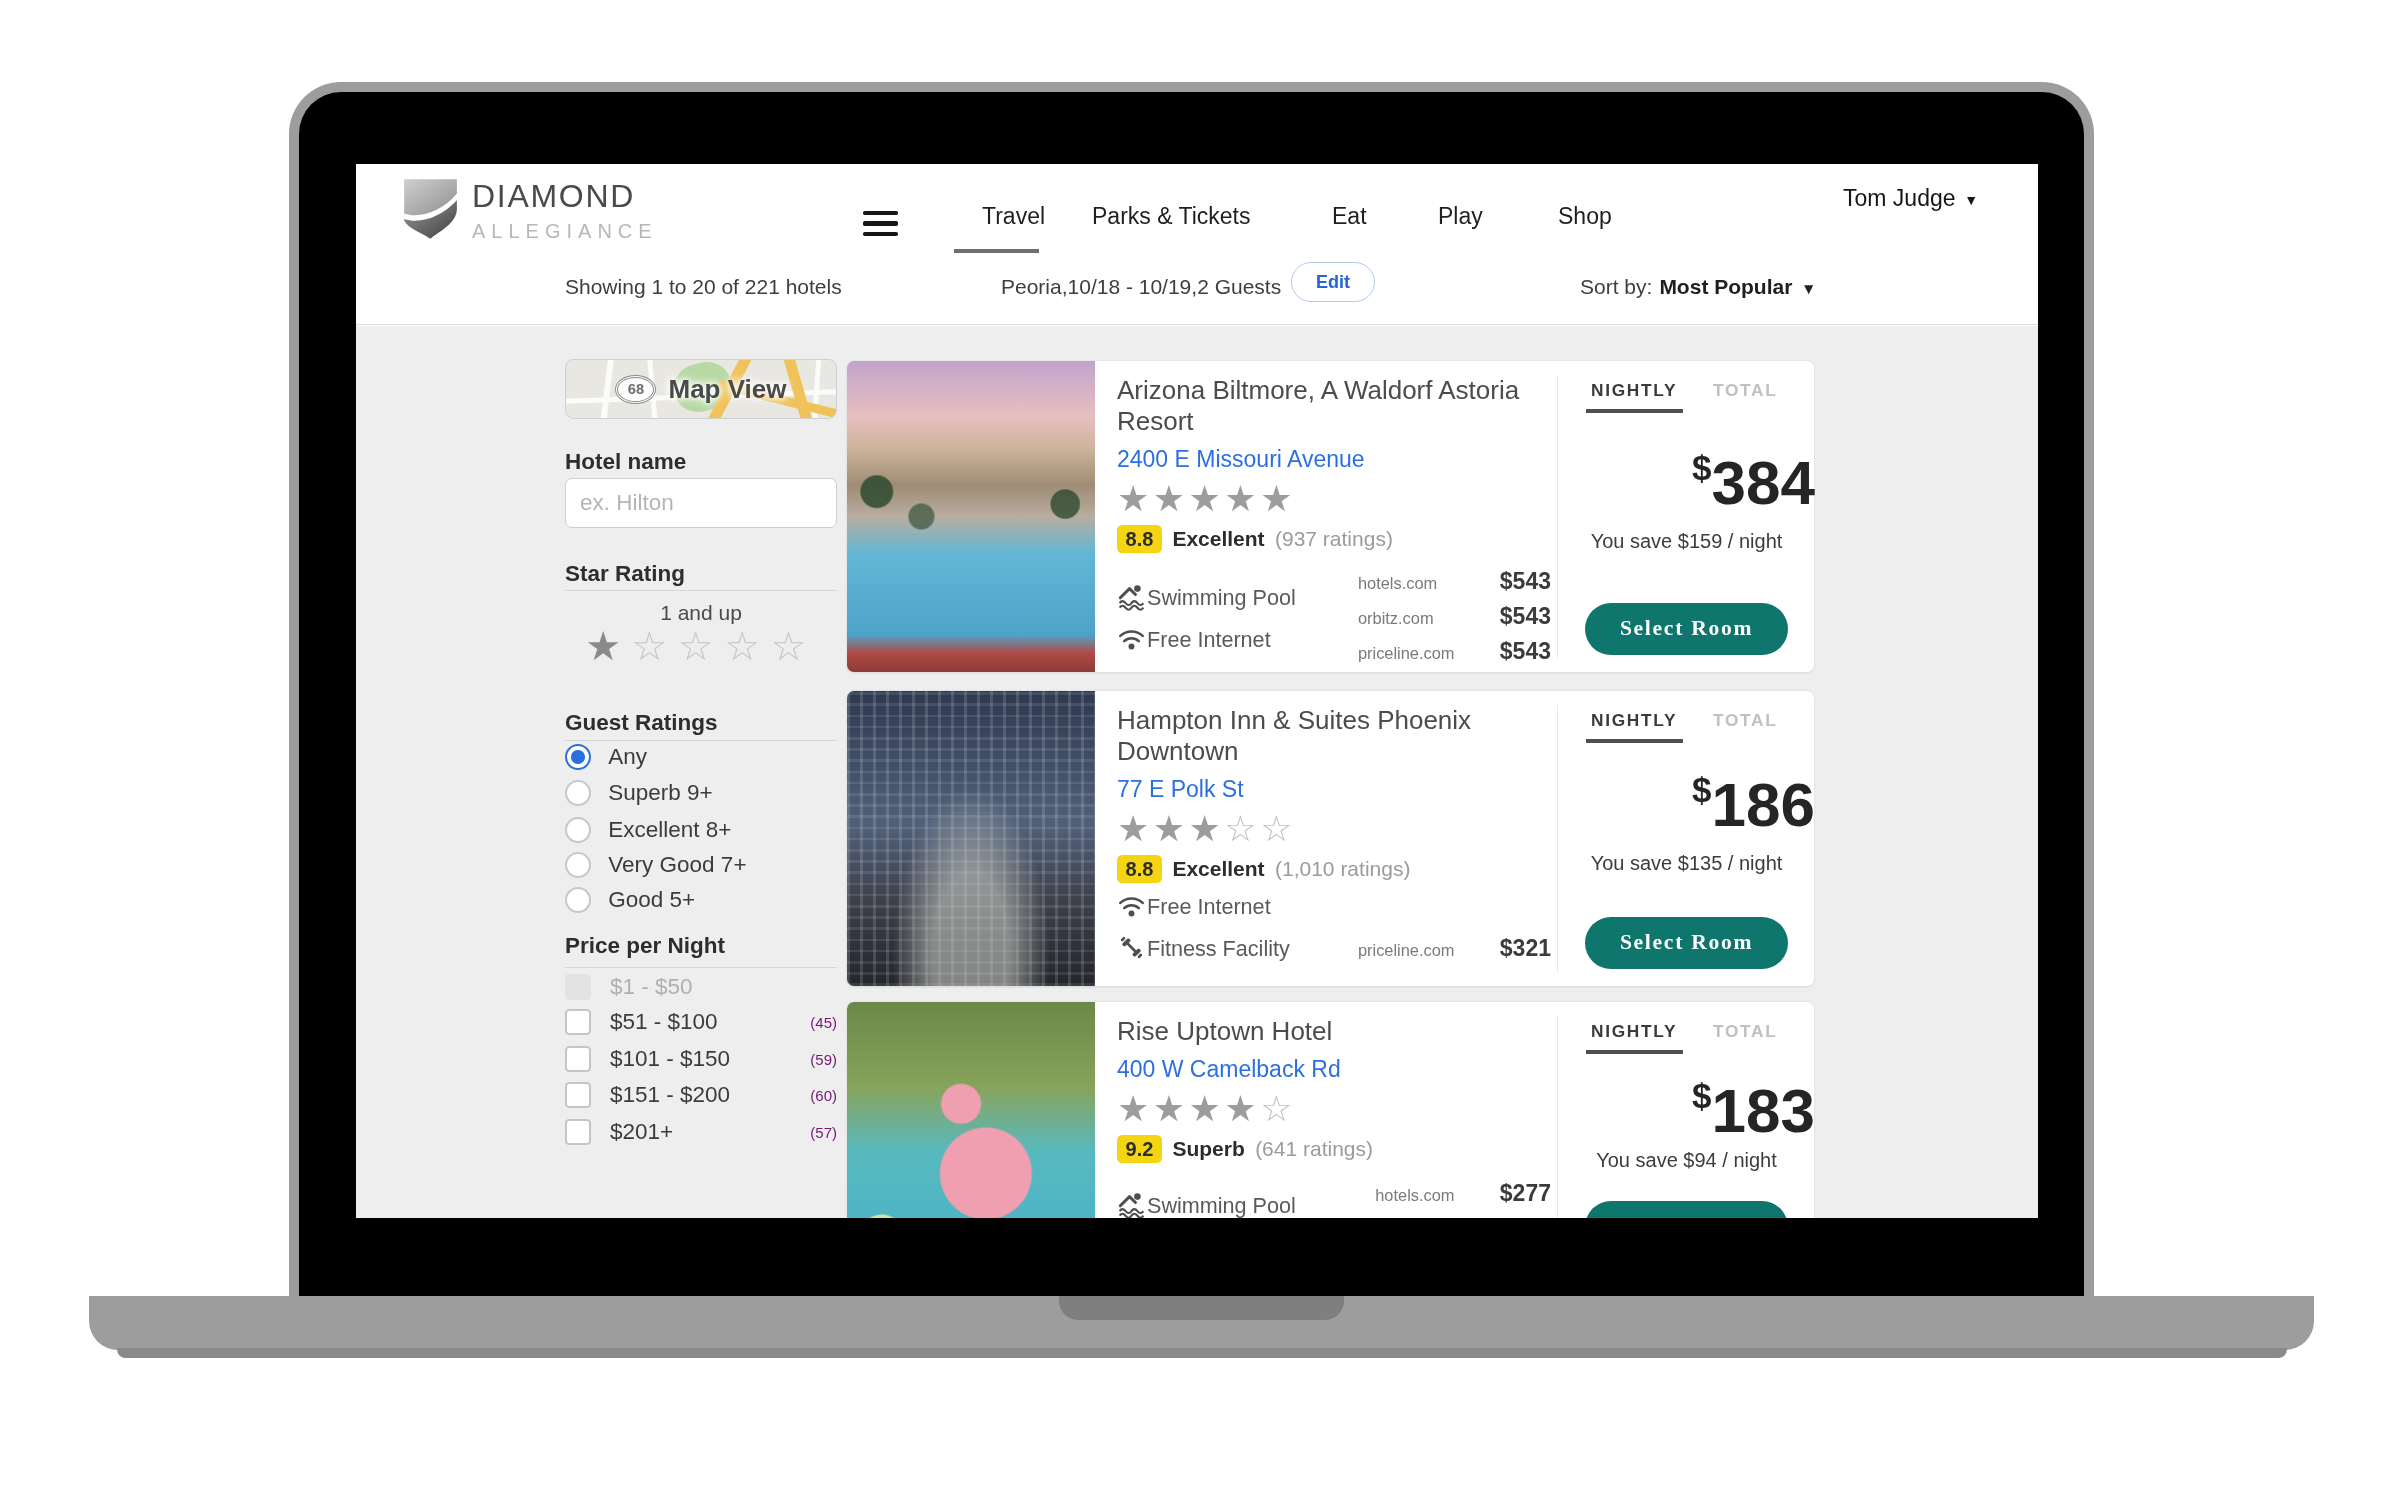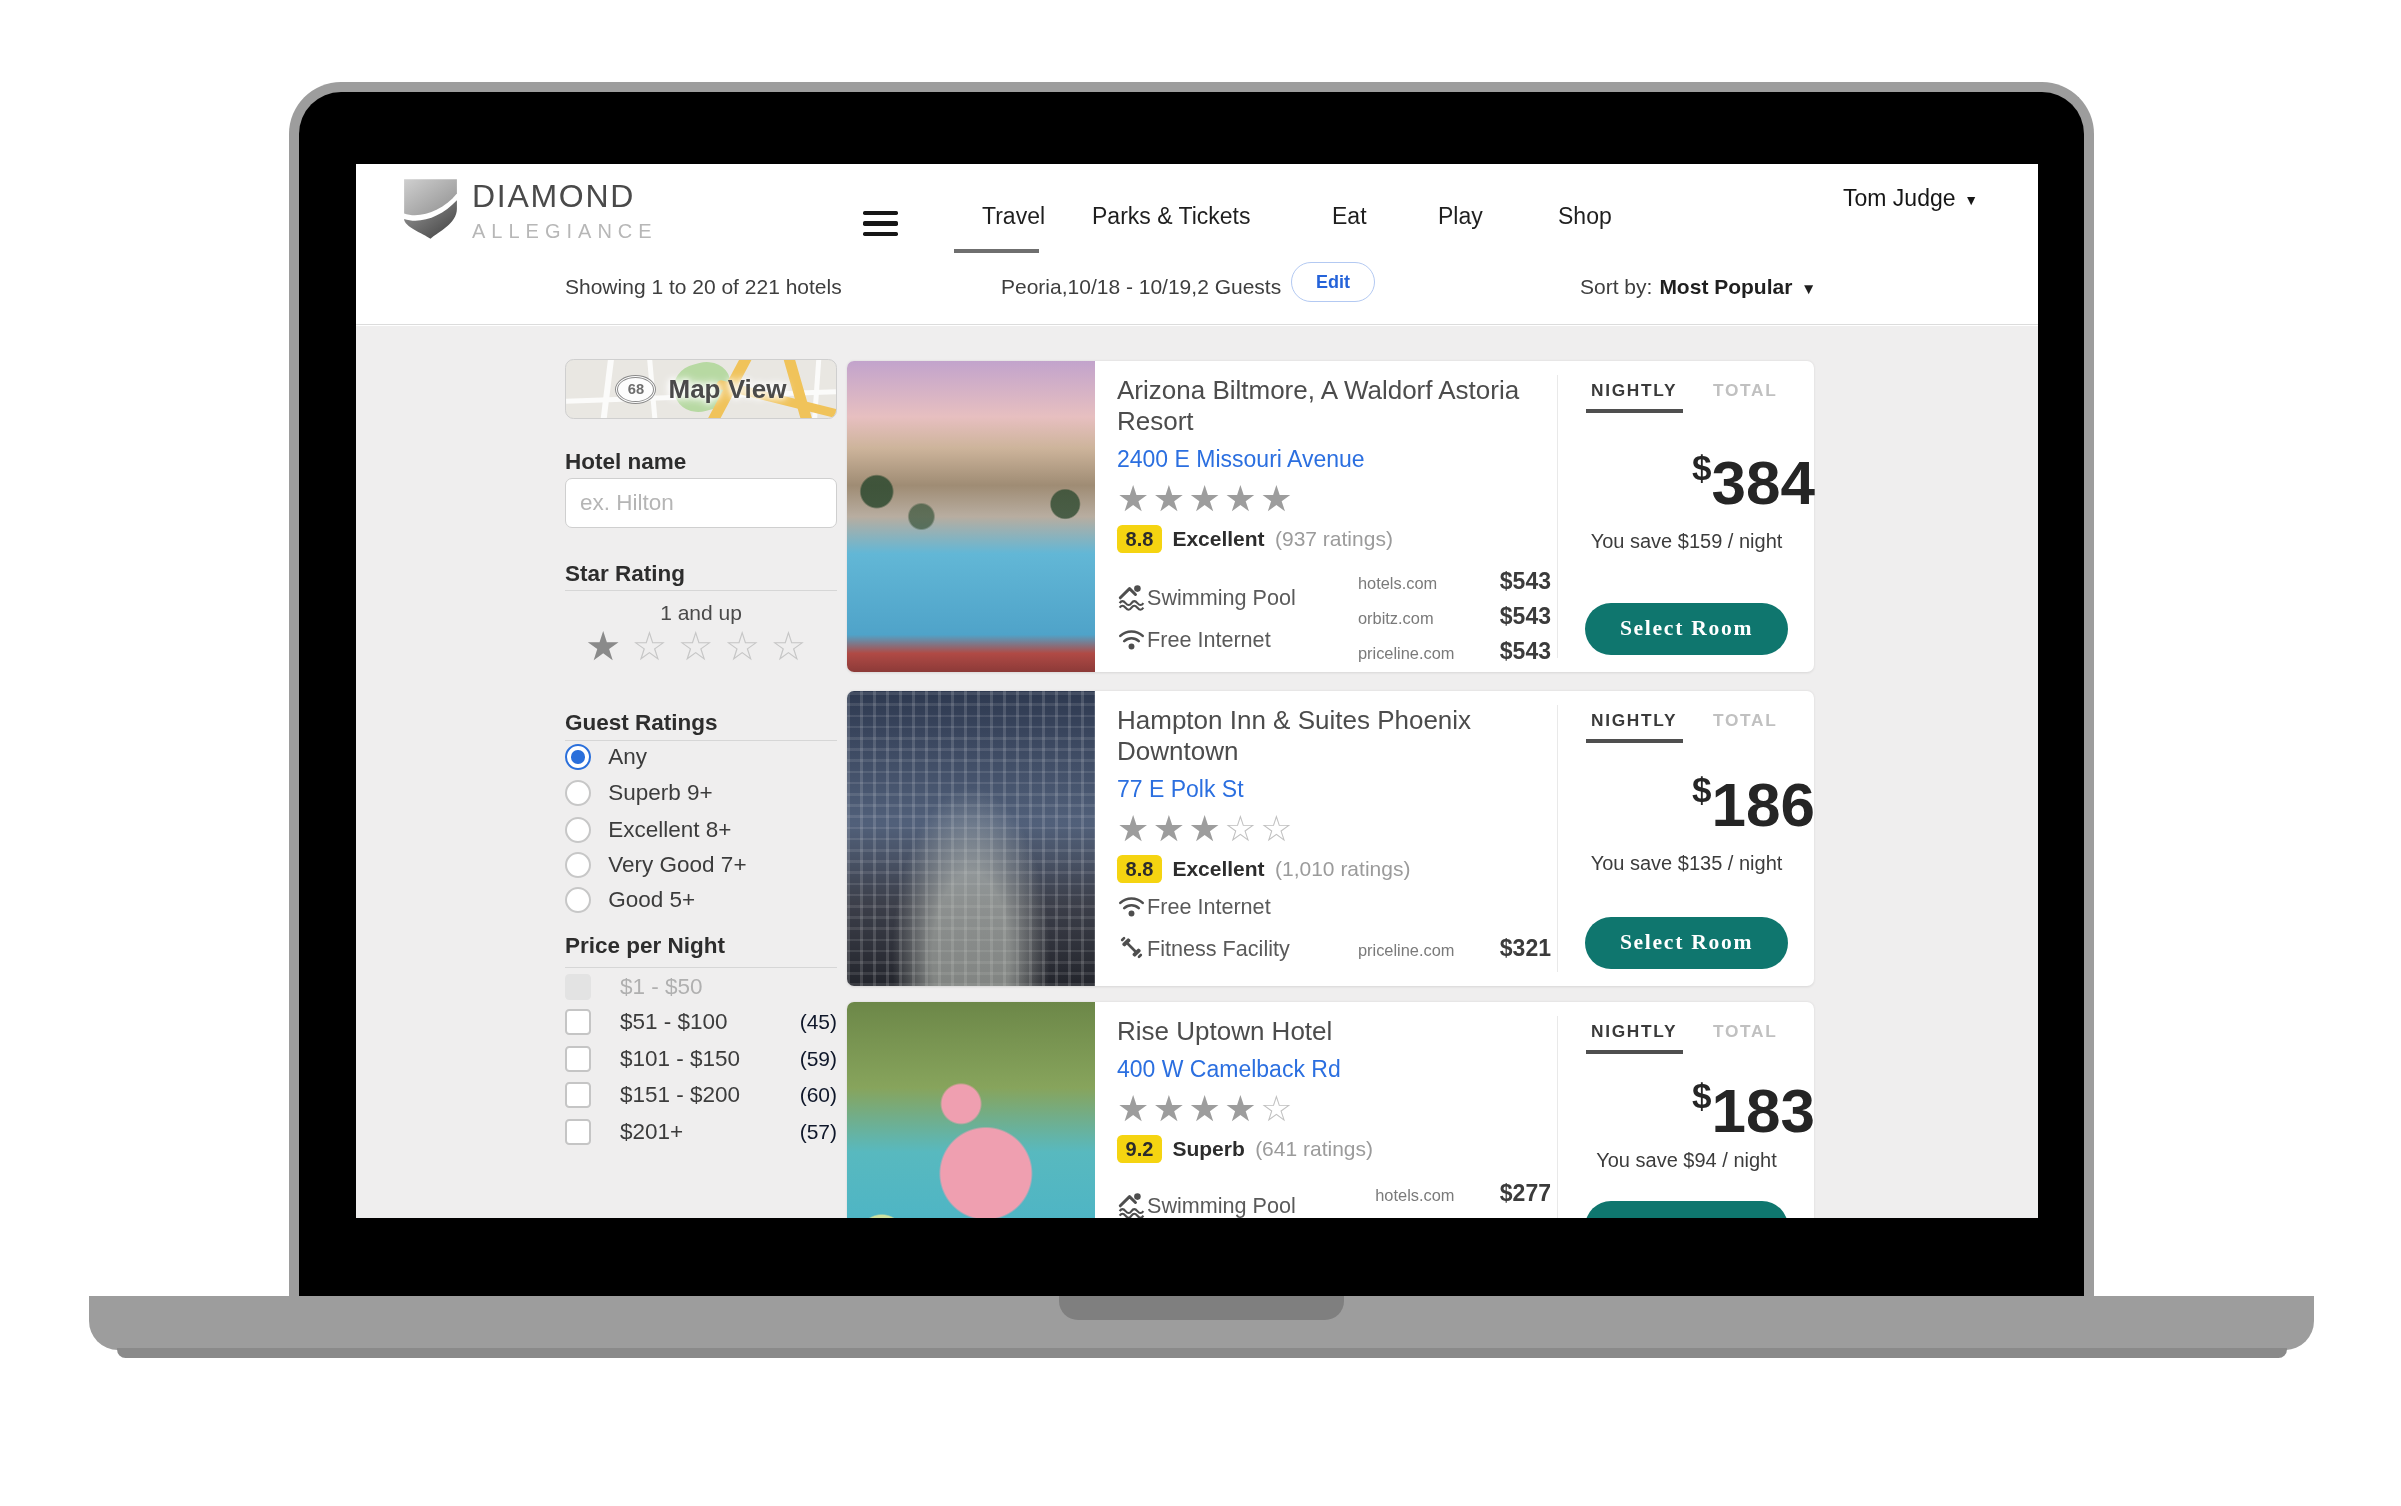--- a/index.html
+++ b/index.html
@@ -76,25 +76,25 @@
   .side-stars { position:absolute; left:0; top:297px; width:100%; text-align:center; font-size:40px;
     letter-spacing:10.4px; cursor:pointer; }
   .side-stars .f { color:#8a8a8a; } .side-stars .o { color:#c6c6c6; }
 
   .radio-row { position:absolute; left:0; display:flex; align-items:center; gap:17.3px; cursor:pointer; }
   .radio { width:26px; height:26px; border-radius:50%; border:2.6px solid #c7c7c7; background:#fff; flex:0 0 auto; position:relative; }
   .radio.sel { border-color:#2a6fdb; }
   .radio.sel::after { content:""; position:absolute; inset:4.3px; background:#2a6fdb; border-radius:50%; }
   .opt-label { font-size:22.5px; color:#3c3c3c; }
 
-  .cb-row { position:absolute; left:0; width:272px; display:flex; align-items:center; gap:29px; cursor:pointer; }
+  .cb-row { position:absolute; left:0; width:272px; display:flex; align-items:center; gap:19px; cursor:pointer; }
   .cb { width:26px; height:26px; border-radius:4.3px; border:2.6px solid #c5c5c5; background:#fff; flex:0 0 auto; }
   .cb-row.disabled .cb { background:#e3e3e3; border-color:#e3e3e3; }
   .cb-row.disabled .opt-label { color:#b0b0b0; }
-  .cb-count { margin-left:auto; font-size:21px; color:#0f172a; }
+  .cb-count { margin-left:auto; font-size:15px; color:#701a75; }
 
   
   .card { position:absolute; left:491px; width:967px; background:#fff; border-radius:7px;
     box-shadow:0 0.9px 2.6px rgba(0,0,0,0.10); }
   .photo { position:absolute; left:0; top:0; width:248px; height:100%; border-radius:7px 0 0 7px; }
   .vdiv { position:absolute; left:710px; top:14px; bottom:14px; width:0.9px; background:#e9e9e9; }
   .info { position:absolute; left:270px; top:0; width:432px; }
   .title { margin-top:14px; font-size:26px; font-weight:500; color:#4c4c4c; line-height:31px; }
   .addr { margin-top:8.6px; font-size:23px; color:#2b6fe0; cursor:pointer; }
   .card-stars { margin-top:5.2px; font-size:36px; letter-spacing:3.5px; }

